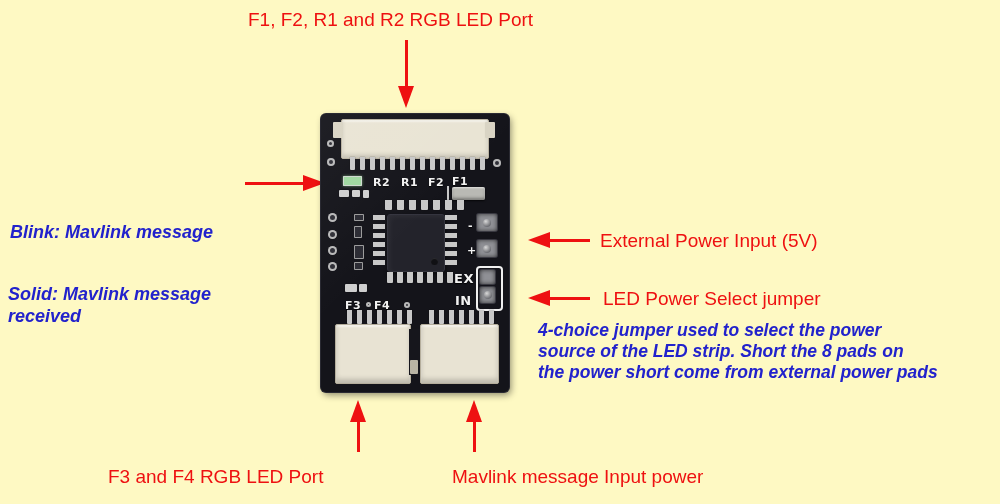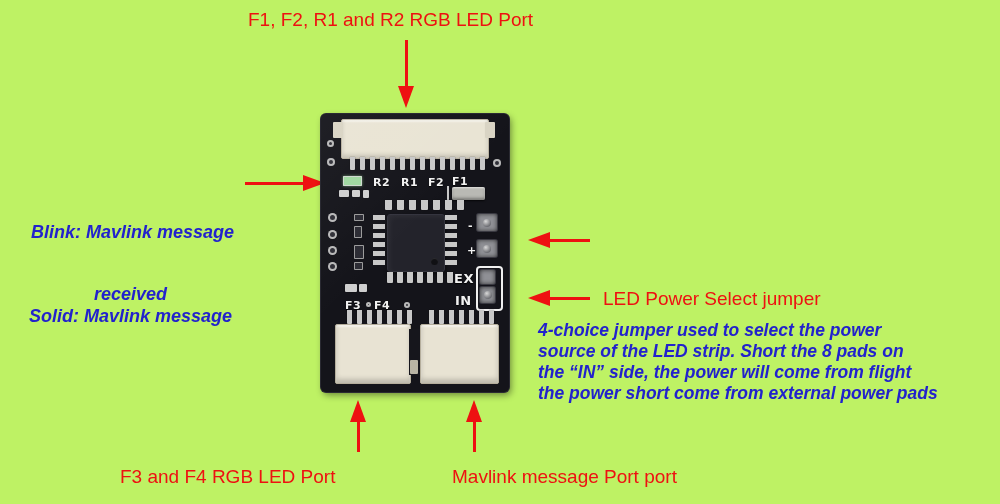--- a/index.html
+++ b/index.html
@@ -8,41 +8,41 @@
     padding: 0;
     background: #ffffff;
   }
   body {
     font-family: "Liberation Sans", sans-serif;
   }
   #stage {
     position: relative;
     width: 1000px;
     height: 504px;
-    background: #bef264;
+    background: #fef9c3;
     overflow: hidden;
   }
   .lbl {
     position: absolute;
     color: #ee1111;
     font-family: "Liberation Sans", sans-serif;
     font-size: 19px;
     line-height: 23px;
     white-space: nowrap;
   }
   .note {
     position: absolute;
     color: #2222cc;
     font-family: "Liberation Sans", sans-serif;
     font-style: italic;
     font-weight: bold;
     font-size: 18px;
     line-height: 22px;
   }
-  .note.center { text-align: center; }
+  .note.center { }
   .note.block {
     font-size: 17.5px;
     line-height: 21px;
     white-space: nowrap;
   }
 
   
   .arrow { position: absolute; }
   .arrow .shaft { position: absolute; background: #ee1111; }
   .arrow .head {
@@ -204,54 +204,54 @@
   <div class="arrow right" style="left:245px; top:175px; width:80px; height:17px;">
     <span class="shaft" style="width:60px;"></span>
     <span class="head"></span>
   </div>
 
   <div class="note center" style="left:10px; top:221px; width:245px;">
     <div>Blink: Mavlink message</div>
   </div>
 
   <div class="note center" style="left:8px; top:283px; width:245px;">
+    <div>Solid: Mavlink message</div>
     <div>received</div>
-    <div>Solid: Mavlink message</div>
   </div>
 
   <div class="arrow left" style="left:528px; top:232px; width:62px; height:17px;">
     <span class="shaft" style="width:46px;"></span>
     <span class="head"></span>
   </div>
+  <div class="lbl" style="left:600px; top:229px;">External Power Input (5V)</div>
 
   <div class="arrow left" style="left:528px; top:290px; width:62px; height:17px;">
     <span class="shaft" style="width:46px;"></span>
     <span class="head"></span>
   </div>
   <div class="lbl" style="left:603px; top:287px;">LED Power Select jumper</div>
 
   <div class="note block" style="left:538px; top:320px;">
     <div>4-choice jumper used to select the power</div>
     <div>source of the LED strip. Short the 8 pads on</div>
-    <div>the “IN” side, the power will come from flight</div>
     <div>the power short come from external power pads</div>
   </div>
 
   <div class="arrow up" style="left:350px; top:400px; width:15px; height:52px;">
     <span class="head"></span>
     <span class="shaft" style="height:34px;"></span>
   </div>
   <div class="arrow up" style="left:466px; top:400px; width:15px; height:52px;">
     <span class="head"></span>
     <span class="shaft" style="height:34px;"></span>
   </div>
 
-  <div class="lbl" style="left:120px; top:465px;">F3 and F4 RGB LED Port</div>
-
-  <div class="lbl" style="left:452px; top:465px;">Mavlink message Port port</div>
+  <div class="lbl" style="left:108px; top:465px;">F3 and F4 RGB LED Port</div>
+
+  <div class="lbl" style="left:452px; top:465px;">Mavlink message Input power</div>
 
   <div id="board">
 
     <div class="pcb-el ffc" style="left:20px; top:5px; width:146px; height:38px;"></div>
 
     <div class="pcb-el" style="left:12px; top:8px; width:10px; height:16px; background:#d9d4c4; border-radius:1px;"></div>
     <div class="pcb-el" style="left:164px; top:8px; width:10px; height:16px; background:#d9d4c4; border-radius:1px;"></div>
 
     <div class="pcb-el pinrow" style="left:29px; top:43px; gap:5px;">
       <i style="width:5px;height:13px;"></i>

